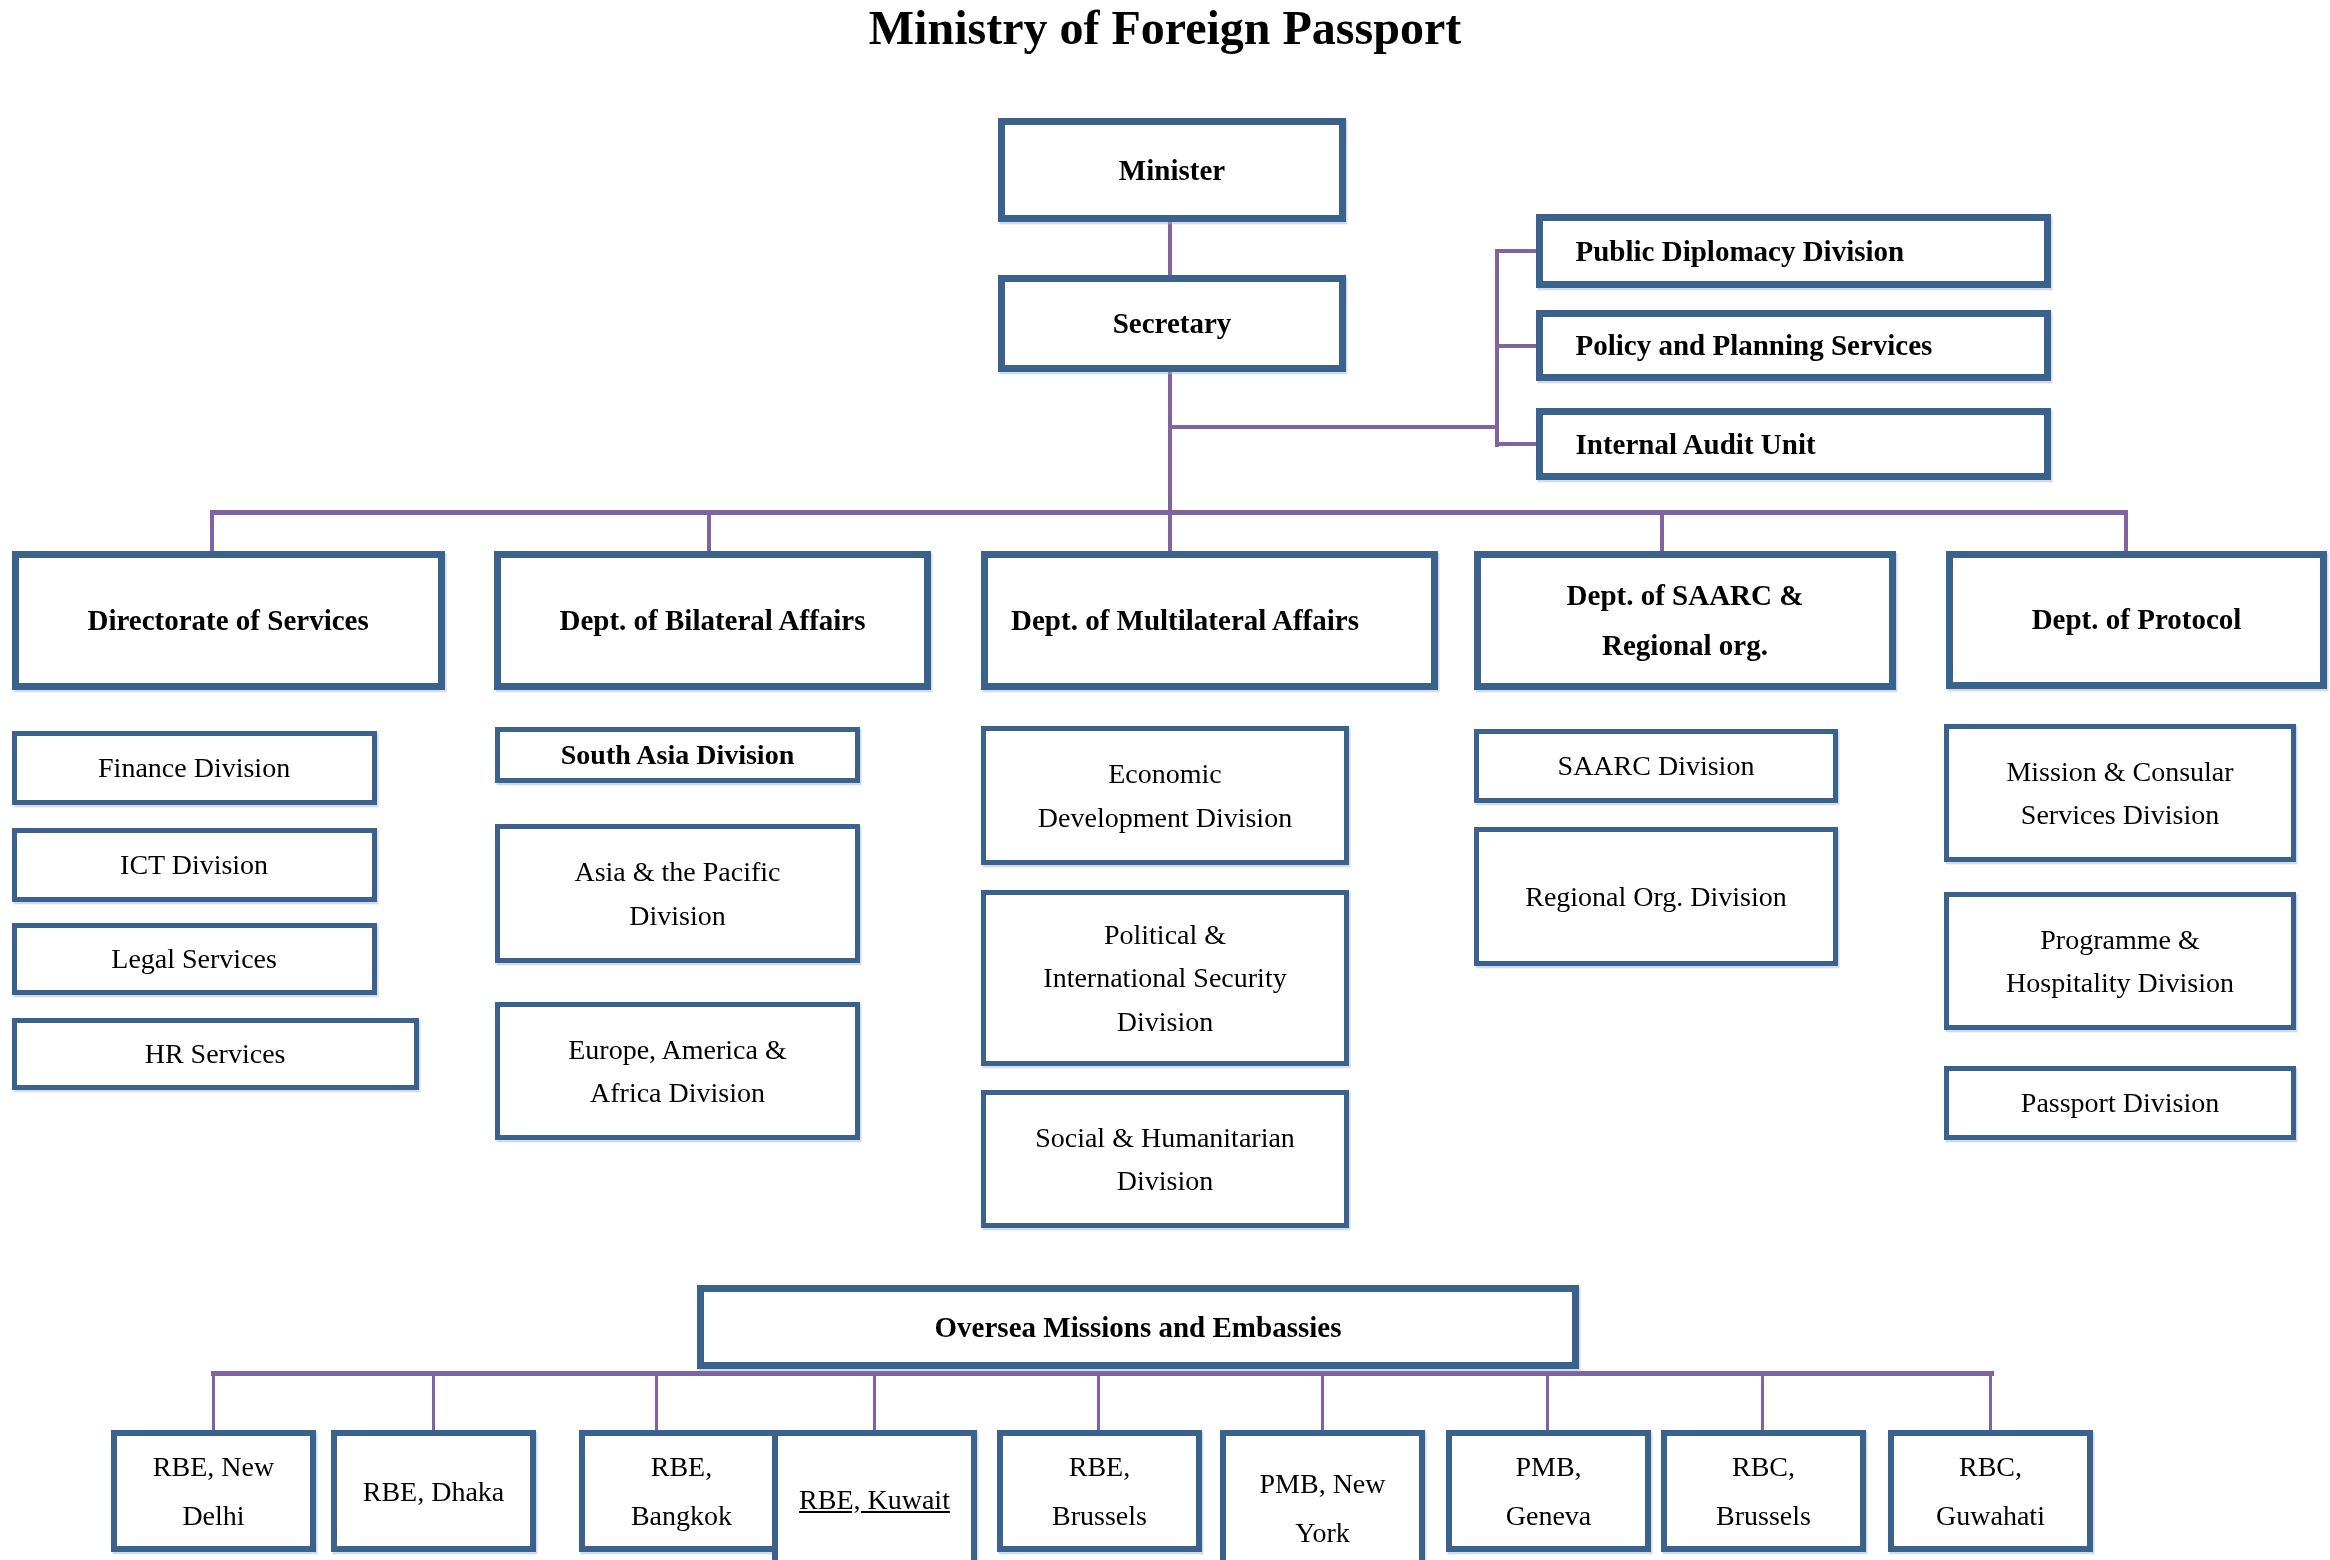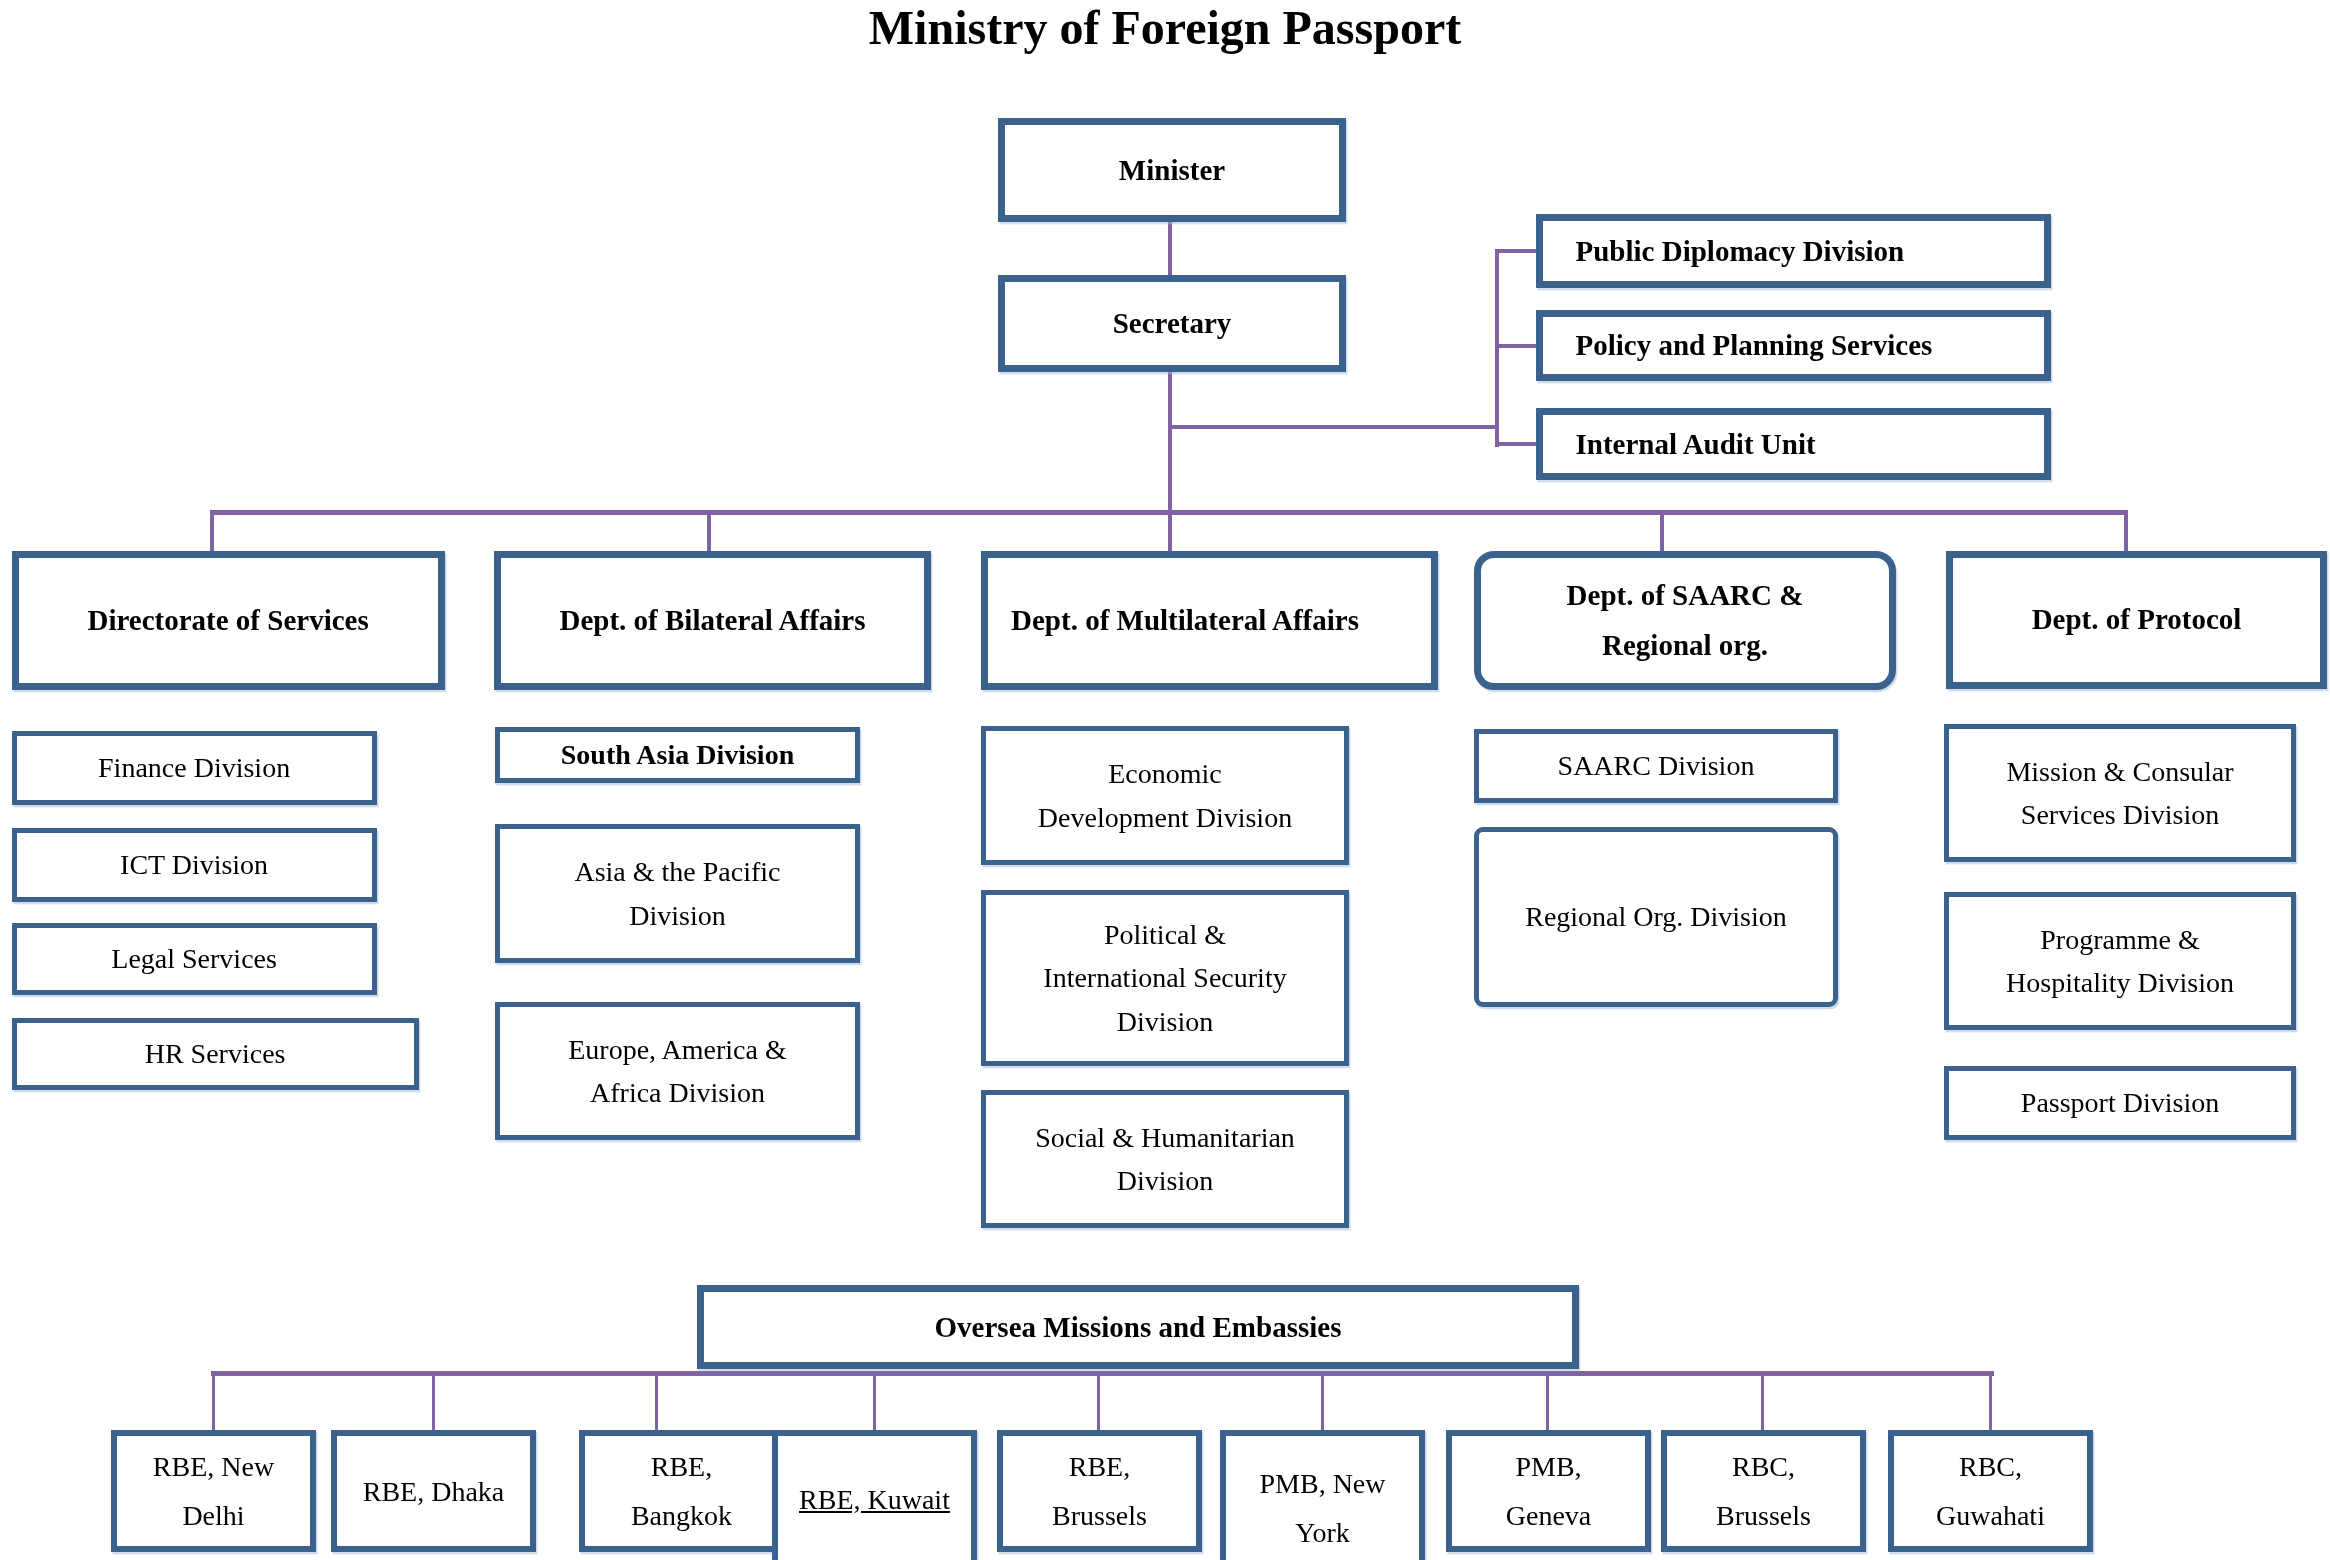--- a/index.html
+++ b/index.html
@@ -30,21 +30,21 @@
   }
   .bold{font-weight:bold;}
   .staff{
     justify-content:flex-start;text-align:left;
     padding-left:32.5px;font-weight:bold;
   }
   .division{border-width:5.4px;font-size:28px;line-height:1.55;padding:0 43px;}
   .col3pad{padding:0 46px;}
   .dept{font-weight:bold;padding:0 31px;line-height:1.7;}
   .dept3pad{padding:0 62px;}
-  .dept4pad{padding:0 66px;border-radius:20px;}
+  .dept4pad{padding:0 66px;}
   .mission{border-width:6.2px;font-size:28px;line-height:1.75;padding:0 18.6px;}
   .hline,.vline{position:absolute;background:#8064A2;z-index:1;}
 </style>
 </head>
 <body>
 
 <div class="canvas">
 
   <div class="title">Ministry of Foreign Passport</div>
 
@@ -91,21 +91,21 @@
 
   <div class="box division" style="left:495px;top:727px;width:365px;height:56px;font-weight:bold;">South Asia Division</div>
   <div class="box division" style="left:495px;top:824px;width:365px;height:139px;">Asia &amp; the Pacific Division</div>
   <div class="box division" style="left:495px;top:1002px;width:365px;height:138px;">Europe, America &amp; Africa Division</div>
 
   <div class="box division col3pad" style="left:981px;top:726px;width:368px;height:139px;">Economic Development Division</div>
   <div class="box division col3pad" style="left:981px;top:890px;width:368px;height:176px;">Political &amp; International Security Division</div>
   <div class="box division col3pad" style="left:981px;top:1090px;width:368px;height:138px;">Social &amp; Humanitarian Division</div>
 
   <div class="box division" style="left:1474px;top:729px;width:364px;height:74px;">SAARC Division</div>
-  <div class="box division" style="left:1474px;top:827px;width:364px;height:180px;border-radius:9px;">Regional Org. Division</div>
+  <div class="box division" style="left:1474px;top:827px;width:364px;height:139px;">Regional Org. Division</div>
 
   <div class="box division" style="left:1944px;top:724px;width:352px;height:138px;">Mission &amp; Consular Services Division</div>
   <div class="box division" style="left:1944px;top:892px;width:352px;height:138px;">Programme &amp; Hospitality Division</div>
   <div class="box division" style="left:1944px;top:1066px;width:352px;height:74px;">Passport Division</div>
 
   <div class="box bold" style="left:697px;top:1285px;width:882px;height:84px;font-size:29px;">Oversea Missions and Embassies</div>
 
   <div class="box mission" style="left:111px;top:1430px;width:205px;height:122px;">RBE, New Delhi</div>
   <div class="box mission" style="left:331px;top:1430px;width:205px;height:122px;">RBE, Dhaka</div>
   <div class="box mission" style="left:554px;top:1430px;width:205px;height:122px;margin-left:25px;">RBE, Bangkok</div>

